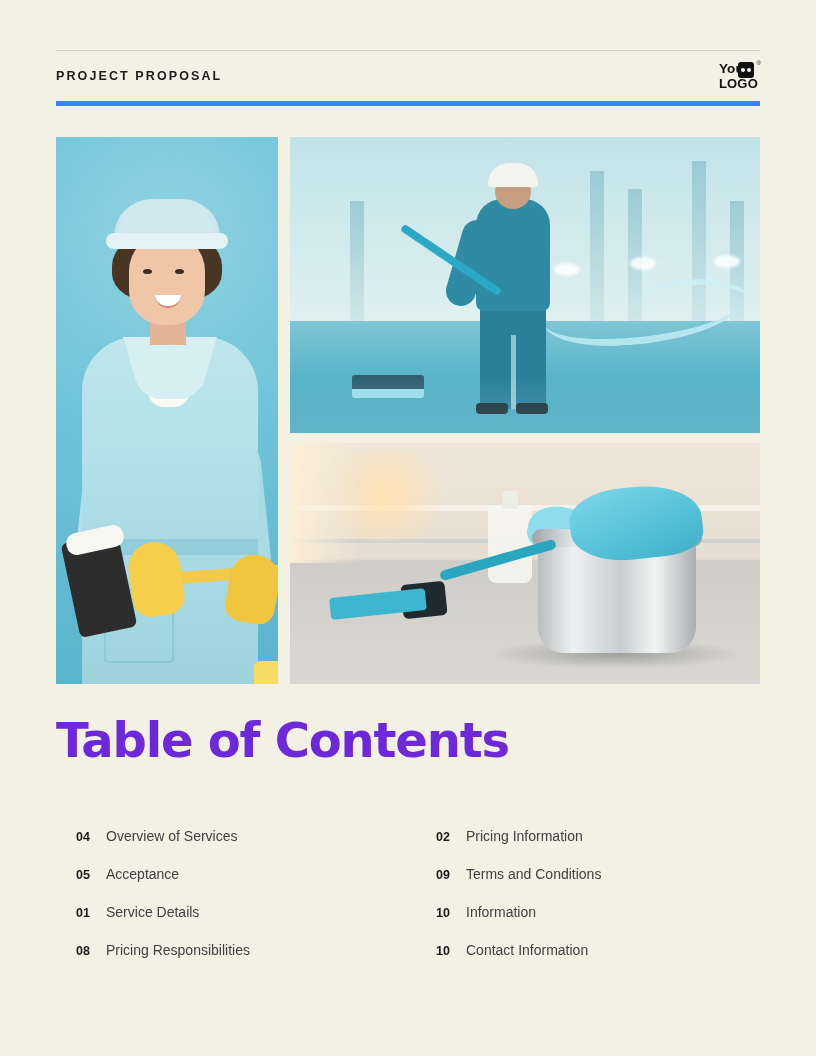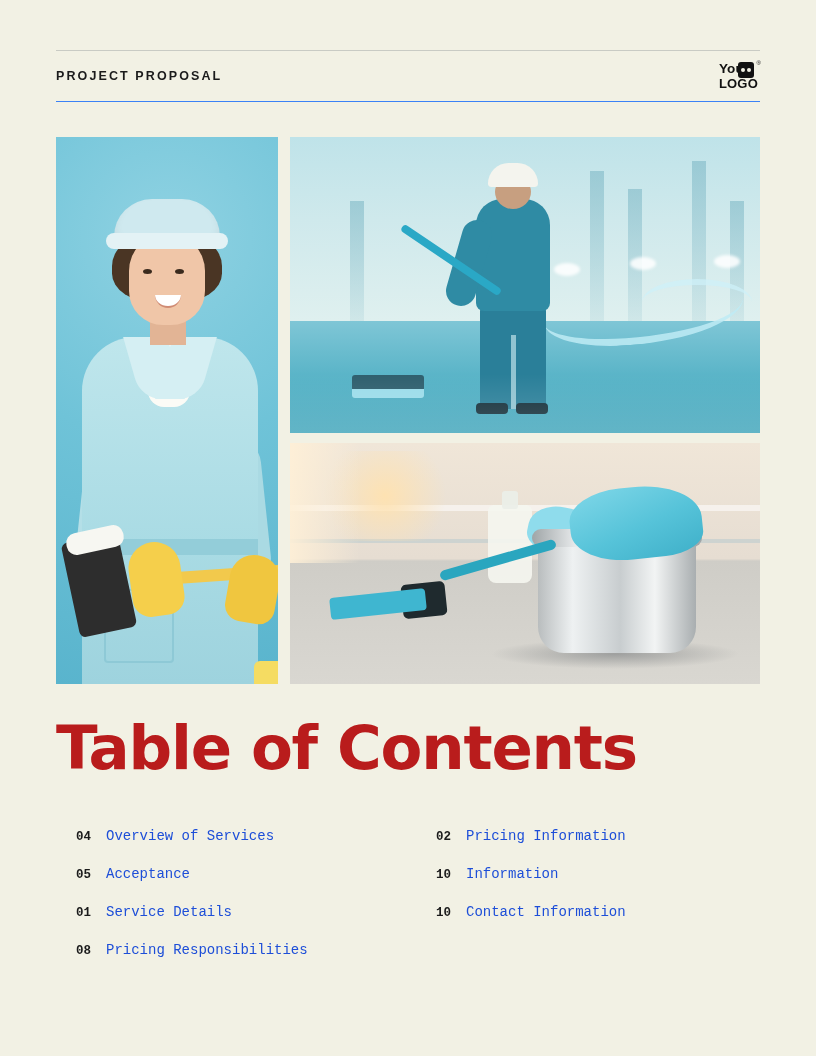--- a/index.html
+++ b/index.html
@@ -22,21 +22,21 @@
   }
 
   
   .header {
     position: absolute;
     left: 56px;
     top: 50px;
     width: 704px;
     height: 50px;
     border-top: 1px solid #c9cbc4;
-    border-bottom: 1px solid #3b82f6;
+    border-bottom: 5px solid #3b82f6;
     display: flex;
     align-items: center;
     justify-content: space-between;
   }
   .header-title {
     font-size: 12.5px;
     letter-spacing: 2.1px;
     font-weight: 600;
     color: #1b1b1b;
   }
@@ -487,56 +487,55 @@
     position: absolute;
     left: 0; top: 0; width: 70px; height: 120px;
     background: linear-gradient(90deg, rgba(255,240,215,.9), rgba(255,240,215,0));
   }
 
   
   .toc-title {
     position: absolute;
     left: 56px;
     top: 712px;
-    font-size: 61px;
+    font-size: 48px;
     font-weight: 700;
     letter-spacing: -1.2px;
-    color: #b91c1c;
+    color: #6d28d9;
     font-family: "DejaVu Sans", sans-serif;
   }
 
   
   .toc {
     position: absolute;
     left: 56px;
     top: 828px;
     width: 704px;
     display: flex;
     gap: 16px;
-    font-family: Liberation Mono, monospace;
   }
   .toc-col {
     width: 50%;
   }
   .toc-row {
     display: flex;
     align-items: baseline;
     height: 38px;
   }
   .toc-num {
     width: 50px;
     font-size: 12.5px;
     font-weight: 700;
     color: #1b1b1b;
     padding-left: 20px;
     box-sizing: border-box;
   }
   .toc-label {
     font-size: 14px;
-    color: #1d4ed8;
+    color: #404040;
     font-weight: 400;
   }
 </style>
 </head>
 <body>
 
 <div class="page">
 
   <div class="header">
     <div class="header-title">PROJECT PROPOSAL</div>
@@ -643,20 +642,24 @@
         <div class="toc-label">Pricing Responsibilities</div>
       </div>
     </div>
 
     <div class="toc-col">
       <div class="toc-row">
         <div class="toc-num">02</div>
         <div class="toc-label">Pricing Information</div>
       </div>
       <div class="toc-row">
+        <div class="toc-num">09</div>
+        <div class="toc-label">Terms and Conditions</div>
+      </div>
+      <div class="toc-row">
         <div class="toc-num">10</div>
         <div class="toc-label">Information</div>
       </div>
       <div class="toc-row">
         <div class="toc-num">10</div>
         <div class="toc-label">Contact Information</div>
       </div>
     </div>
   </div>
 

